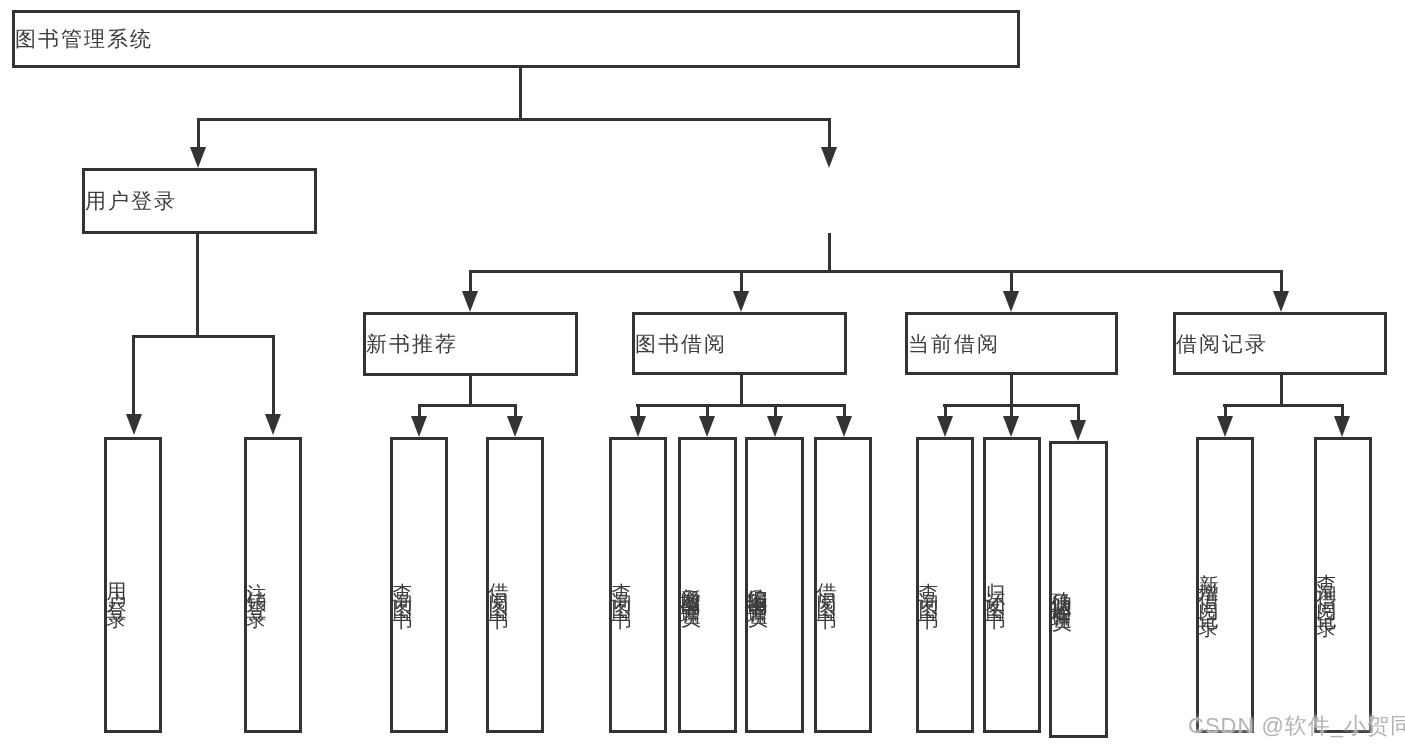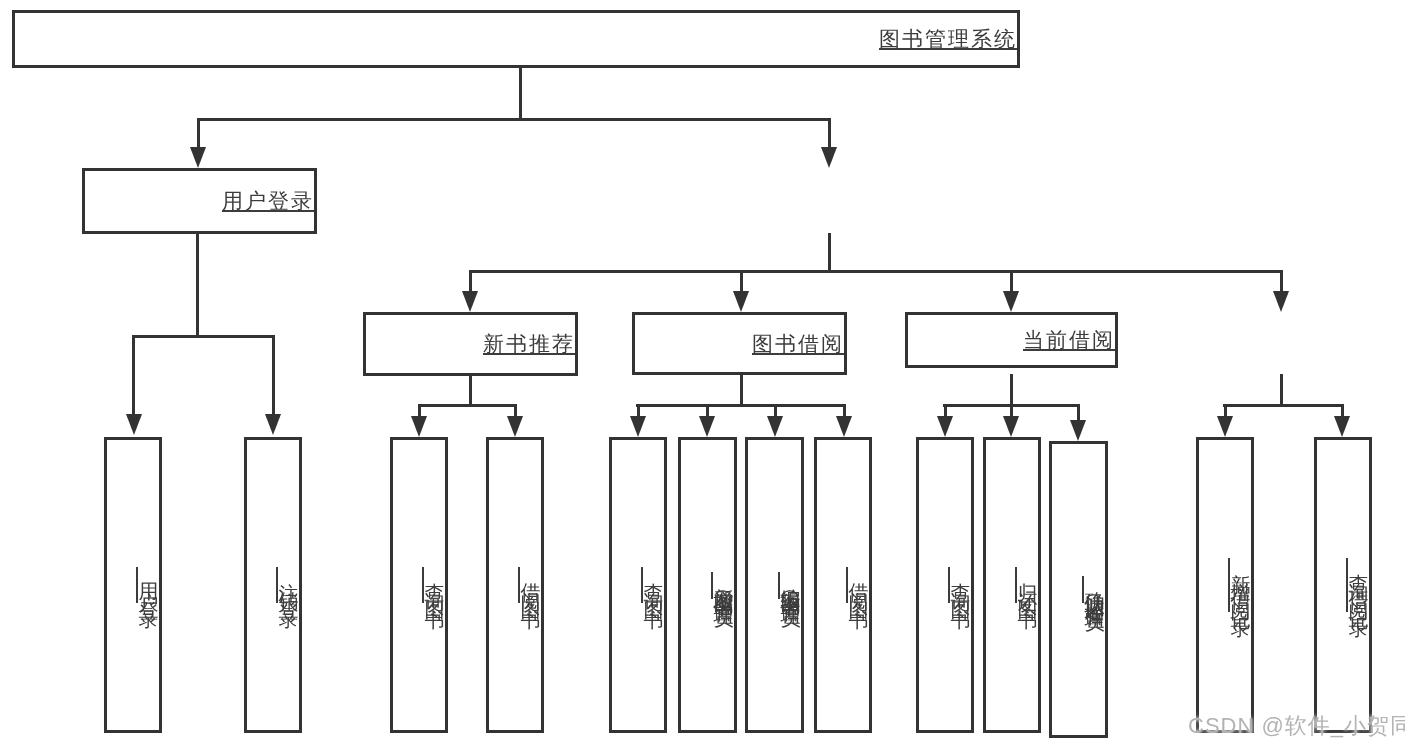--- a/index.html
+++ b/index.html
@@ -15,21 +15,21 @@
     background:var(--background);
     overflow:hidden;
     font-family:"Liberation Sans", sans-serif;
     color:var(--text);
   }
   .node{
     position:absolute;
     background:#fff;
     border:3px solid var(--line);
     box-sizing:border-box;
-    display:flex;align-items:center;justify-content:flex-end;text-decoration:underline;
+    display:flex;align-items:center;justify-content:flex-start;
   }
   .node .lbl{
     font-size:21px;
     letter-spacing:2px;
     white-space:nowrap;
     color:var(--text);
   }
   .leaf .lbl{
     writing-mode:vertical-rl;
     text-orientation:mixed;
@@ -94,22 +94,25 @@
   <div class="arrow" style="left:1003px;top:291px;"></div>
   <div class="v" style="left:1280px;top:270px;height:22px;"></div>
   <div class="arrow" style="left:1273px;top:291px;"></div>
 
   <div class="node" style="left:632px;top:312px;width:215px;height:63px;">
     <span class="lbl">图书借阅</span>
   </div>
   <div class="node" style="left:363px;top:312px;width:215px;height:64px;">
     <span class="lbl">新书推荐</span>
   </div>
-  <div class="node" style="left:905px;top:312px;width:213px;height:56px;">
+  <div class="node" style="left:905px;top:312px;width:213px;height:63px;">
     <span class="lbl">当前借阅</span>
+  </div>
+  <div class="node" style="left:1173px;top:312px;width:214px;height:63px;">
+    <span class="lbl">借阅记录</span>
   </div>
 
   <div class="v" style="left:469px;top:374px;height:33px;"></div>
   <div class="h" style="left:418px;top:404px;width:99px;"></div>
   <div class="v" style="left:418px;top:404px;height:15px;"></div>
   <div class="arrow" style="left:411px;top:416px;"></div>
   <div class="v" style="left:514px;top:404px;height:15px;"></div>
   <div class="arrow" style="left:507px;top:416px;"></div>
 
   <div class="v" style="left:740px;top:374px;height:33px;"></div>

